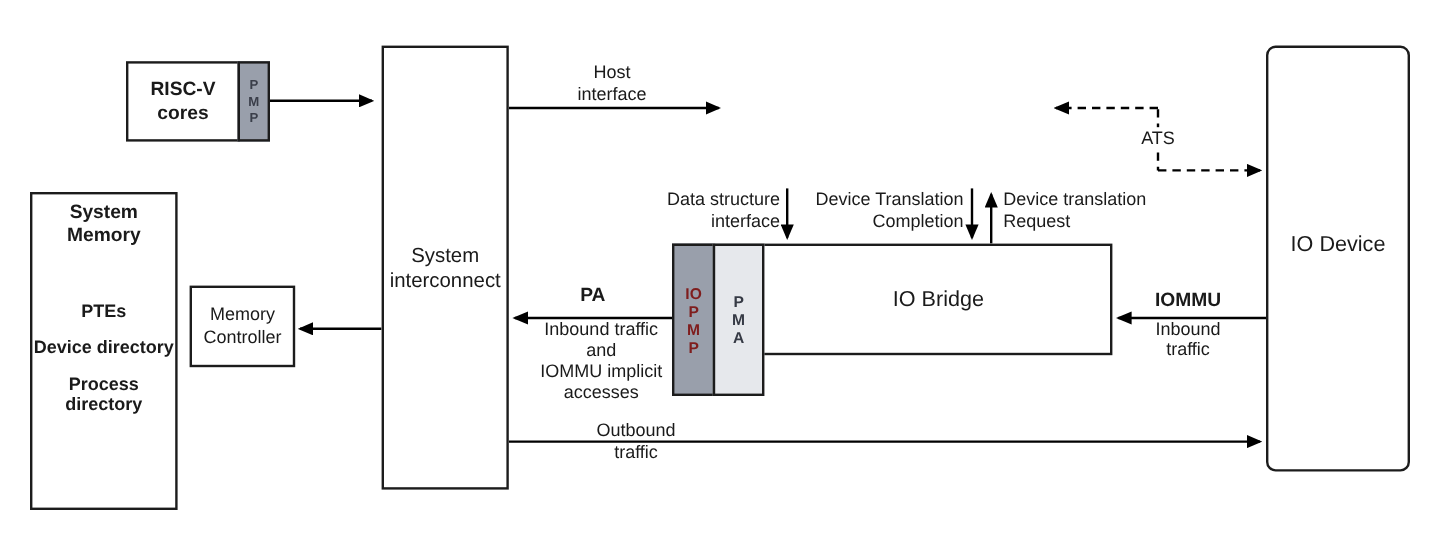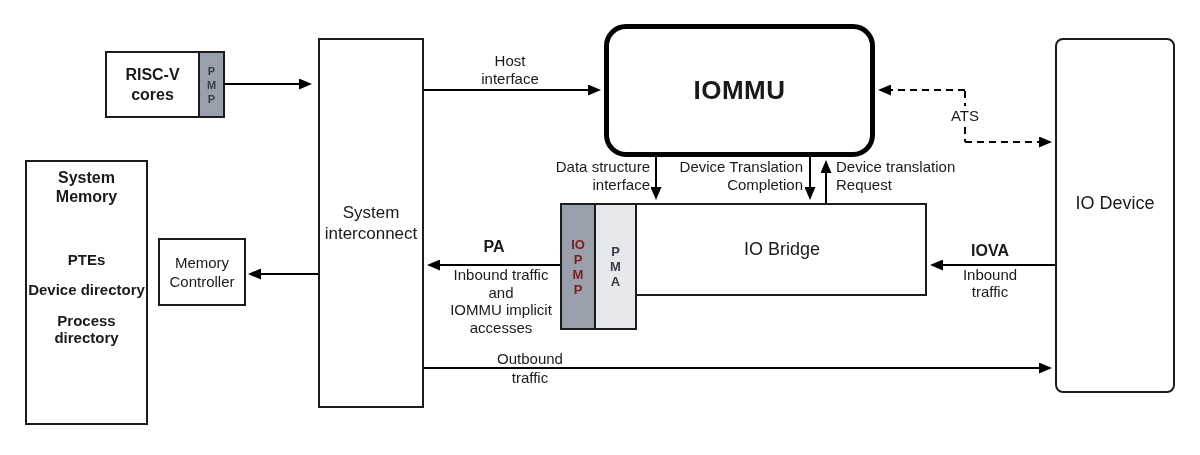--- a/index.html
+++ b/index.html
@@ -106,21 +106,20 @@
     <div class="item i1">Device directory</div>
     <div class="item i2">Process directory</div>
   </div>
 
   <div class="box pre" id="memctrl">Memory
 Controller</div>
 
   <div class="box pre" id="interconnect">System
 interconnect</div>
 
-  <div class="box" id="iommu">IOMMU</div>
 
   <div class="box" id="iobridge">
     <div class="name">IO Bridge</div>
   </div>
   <div class="box pre" id="iopmp">IO
 P
 M
 P</div>
   <div class="box pre" id="pma">P
 M
@@ -137,19 +136,19 @@
   <div class="lbl" id="lbl-dtc">Device Translation
 Completion</div>
   <div class="lbl" id="lbl-dtr">Device translation
 Request</div>
   <div class="lbl center" id="lbl-ats">ATS</div>
   <div class="lbl center bold" id="lbl-pa">PA</div>
   <div class="lbl center" id="lbl-pa-desc">Inbound traffic
 and
 IOMMU implicit
 accesses</div>
-  <div class="lbl center bold" id="lbl-iova">IOVA</div>
+  <div class="lbl center bold" id="lbl-iova">IOMMU</div>
   <div class="lbl center" id="lbl-iova-desc">Inbound
 traffic</div>
   <div class="lbl center" id="lbl-outbound">Outbound
 traffic</div>
 
 </div>
 
 </body></html>

